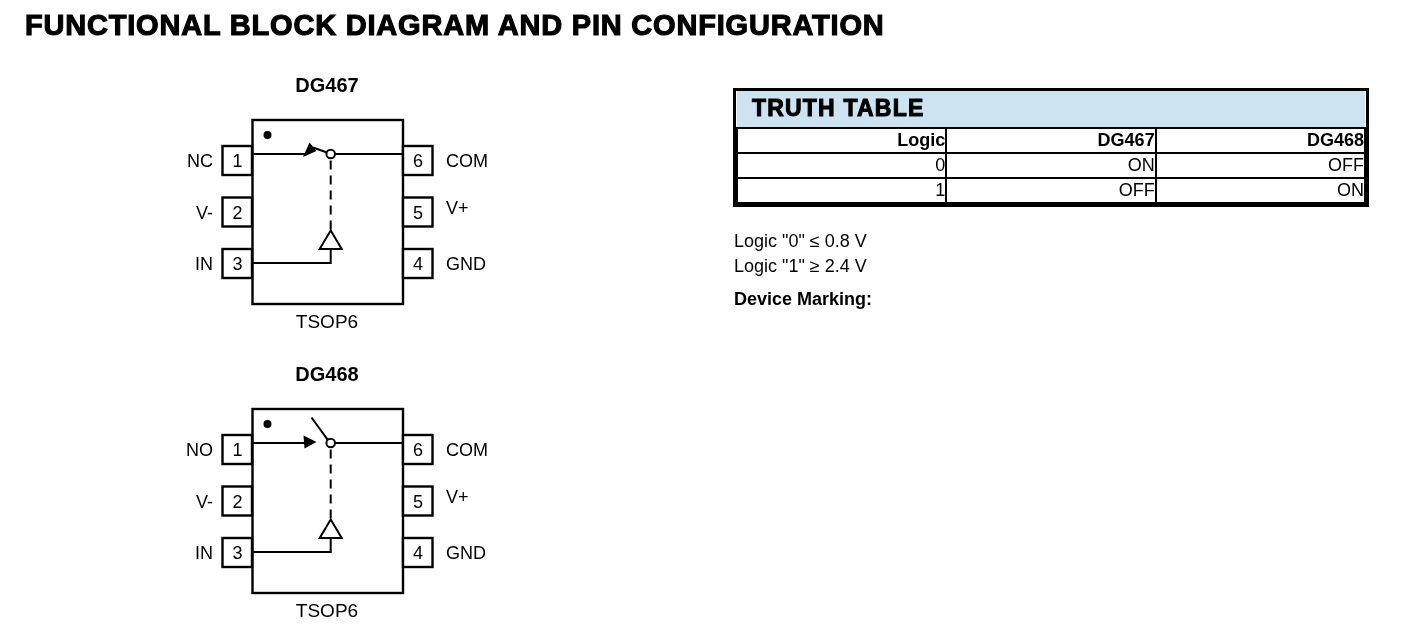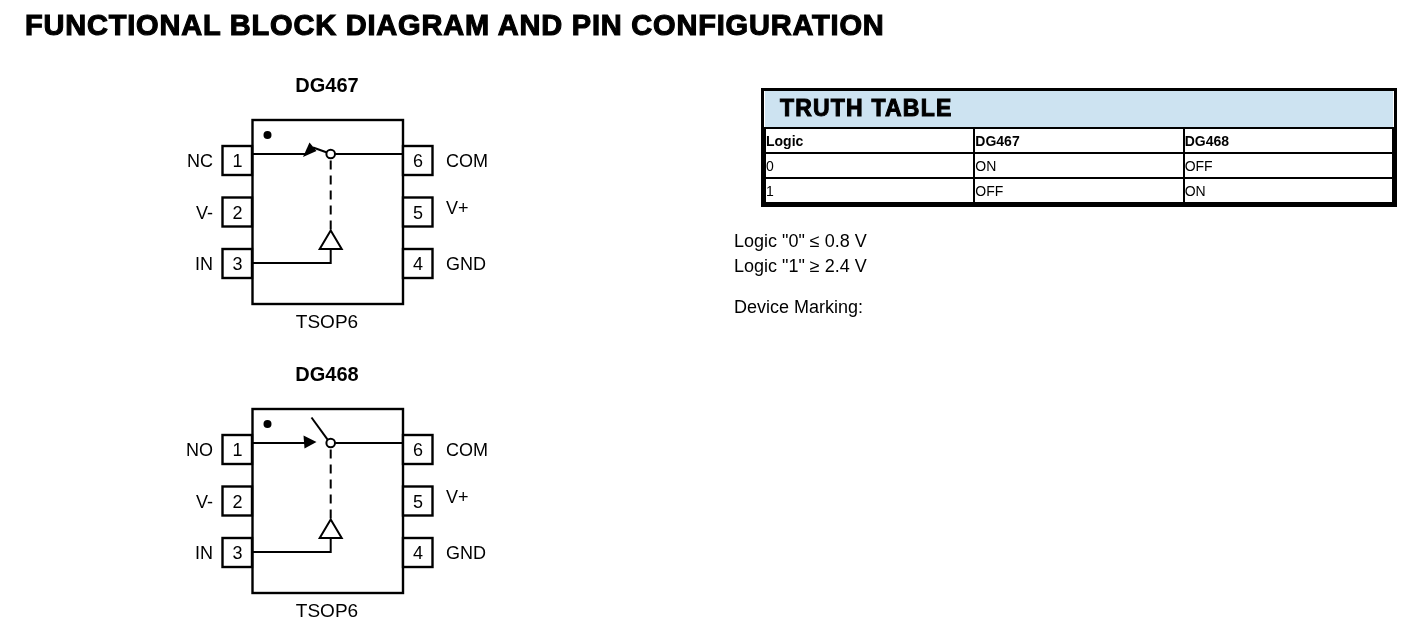--- a/index.html
+++ b/index.html
@@ -26,37 +26,37 @@
   .dashed { stroke:#000; stroke-width:2; fill:none; stroke-dasharray:9 6; }
   .solidfill { fill:#000; stroke:none; }
   text { fill:#000; }
   .chip-title { font-size:20px; font-weight:bold; text-anchor:middle; -webkit-text-stroke:0.4px #000; }
   .pkg-label  { font-size:19px; text-anchor:middle; }
   .pin-num    { font-size:18px; text-anchor:middle; }
   .pin-label-l{ font-size:18px; text-anchor:end; }
   .pin-label-r{ font-size:18px; text-anchor:start; }
 
   
-  #truth-table { position:absolute; left:761px; top:88px; width:636px;
+  #truth-table { position:absolute; left:733px; top:88px; width:636px;
                  border:3px solid #000; background:#fff; }
   #truth-table table { width:100%; border-collapse:collapse; table-layout:fixed; }
-  #truth-table td { border:2.4px solid #000; text-align:left; font-size:14px;
+  #truth-table td { border:2.4px solid #000; text-align:right; font-size:18px;
                     height:25px; padding:1px 0; }
   #truth-table .tt-title td {
     border:none; border-bottom:2.5px solid #000;
     background:var(--tt-bg,#cde3f1); text-align:left;
     font-size:23px; font-weight:bold; letter-spacing:1.2px;
     -webkit-text-stroke:1px #000; padding:4px 0 5px 15px; height:auto;
   }
   #truth-table .tt-head td { font-weight:bold; }
 
   
   .note { position:absolute; left:734px; font-size:18px; white-space:nowrap; }
   #note-logic   { top:229px; line-height:25px; }
-  #note-marking { top:293px; line-height:28px; }
+  #note-marking { top:285px; line-height:28px;font-weight:bold; }
 </style>
 </head>
 <body>
 
 <div id="canvas">
 
   <div id="page-title">FUNCTIONAL BLOCK DIAGRAM AND PIN CONFIGURATION</div>
 
   <div class="diagram" id="diagram-dg467">
     <svg viewBox="0 0 330 276">

